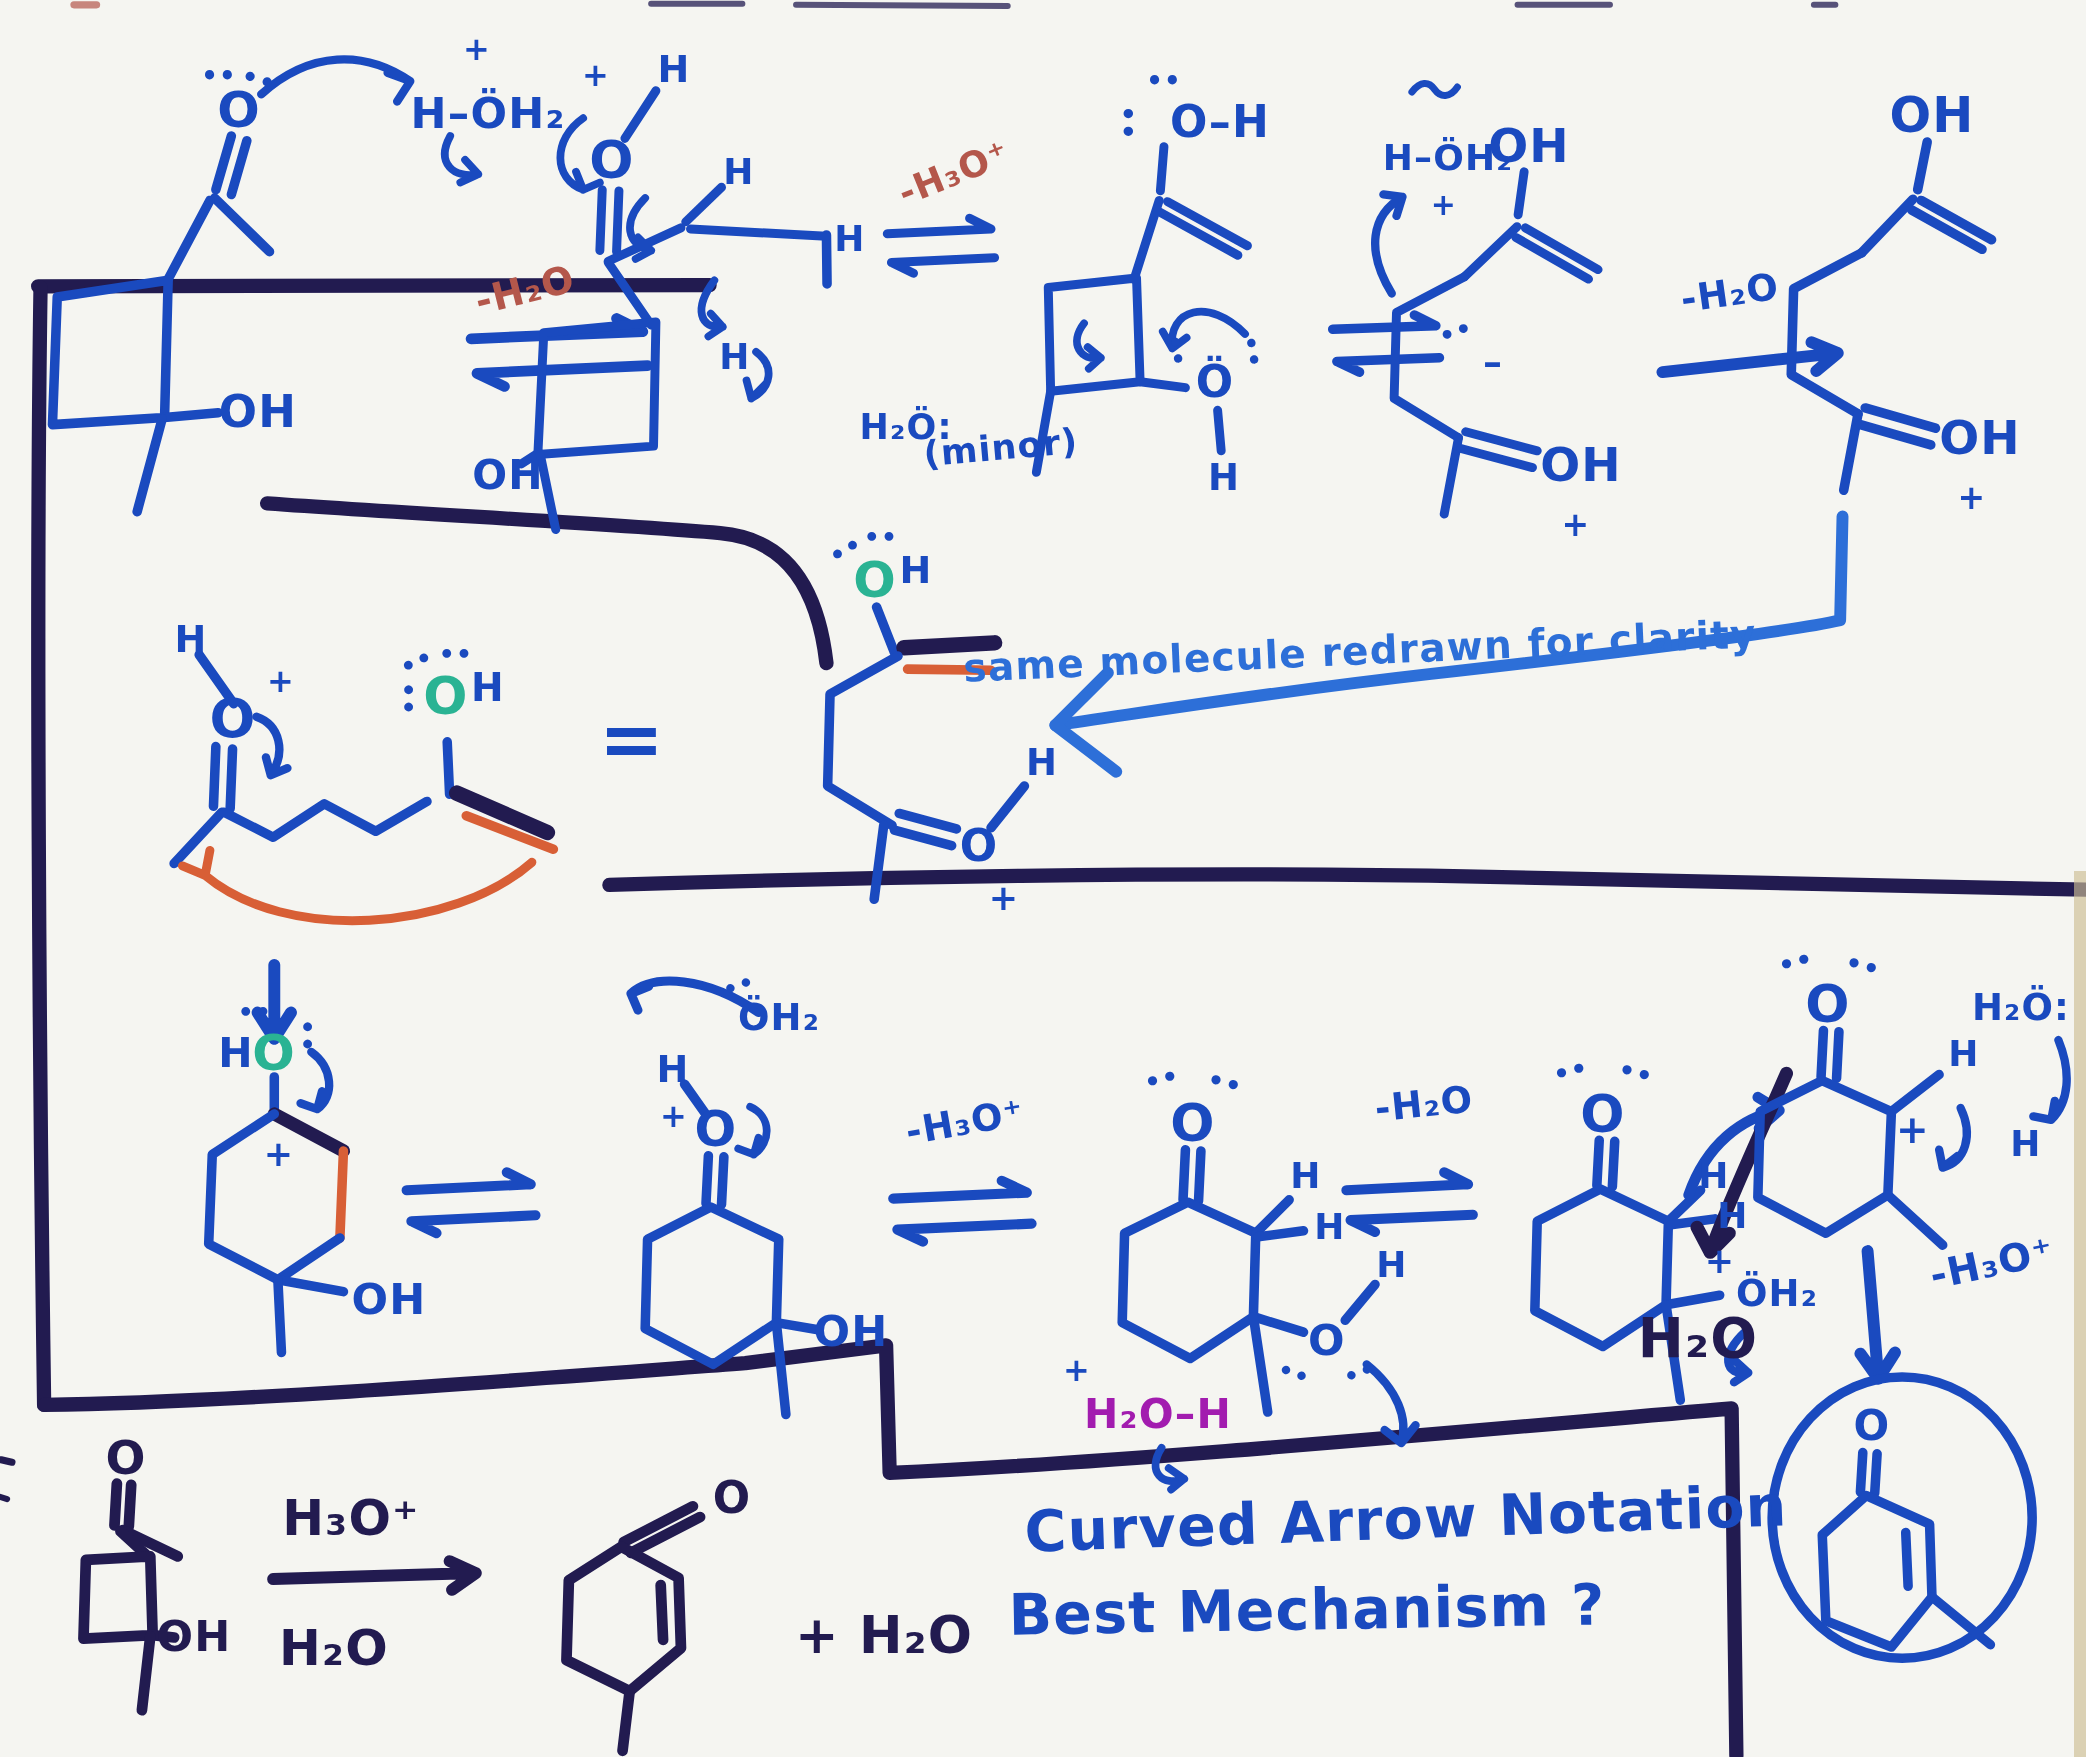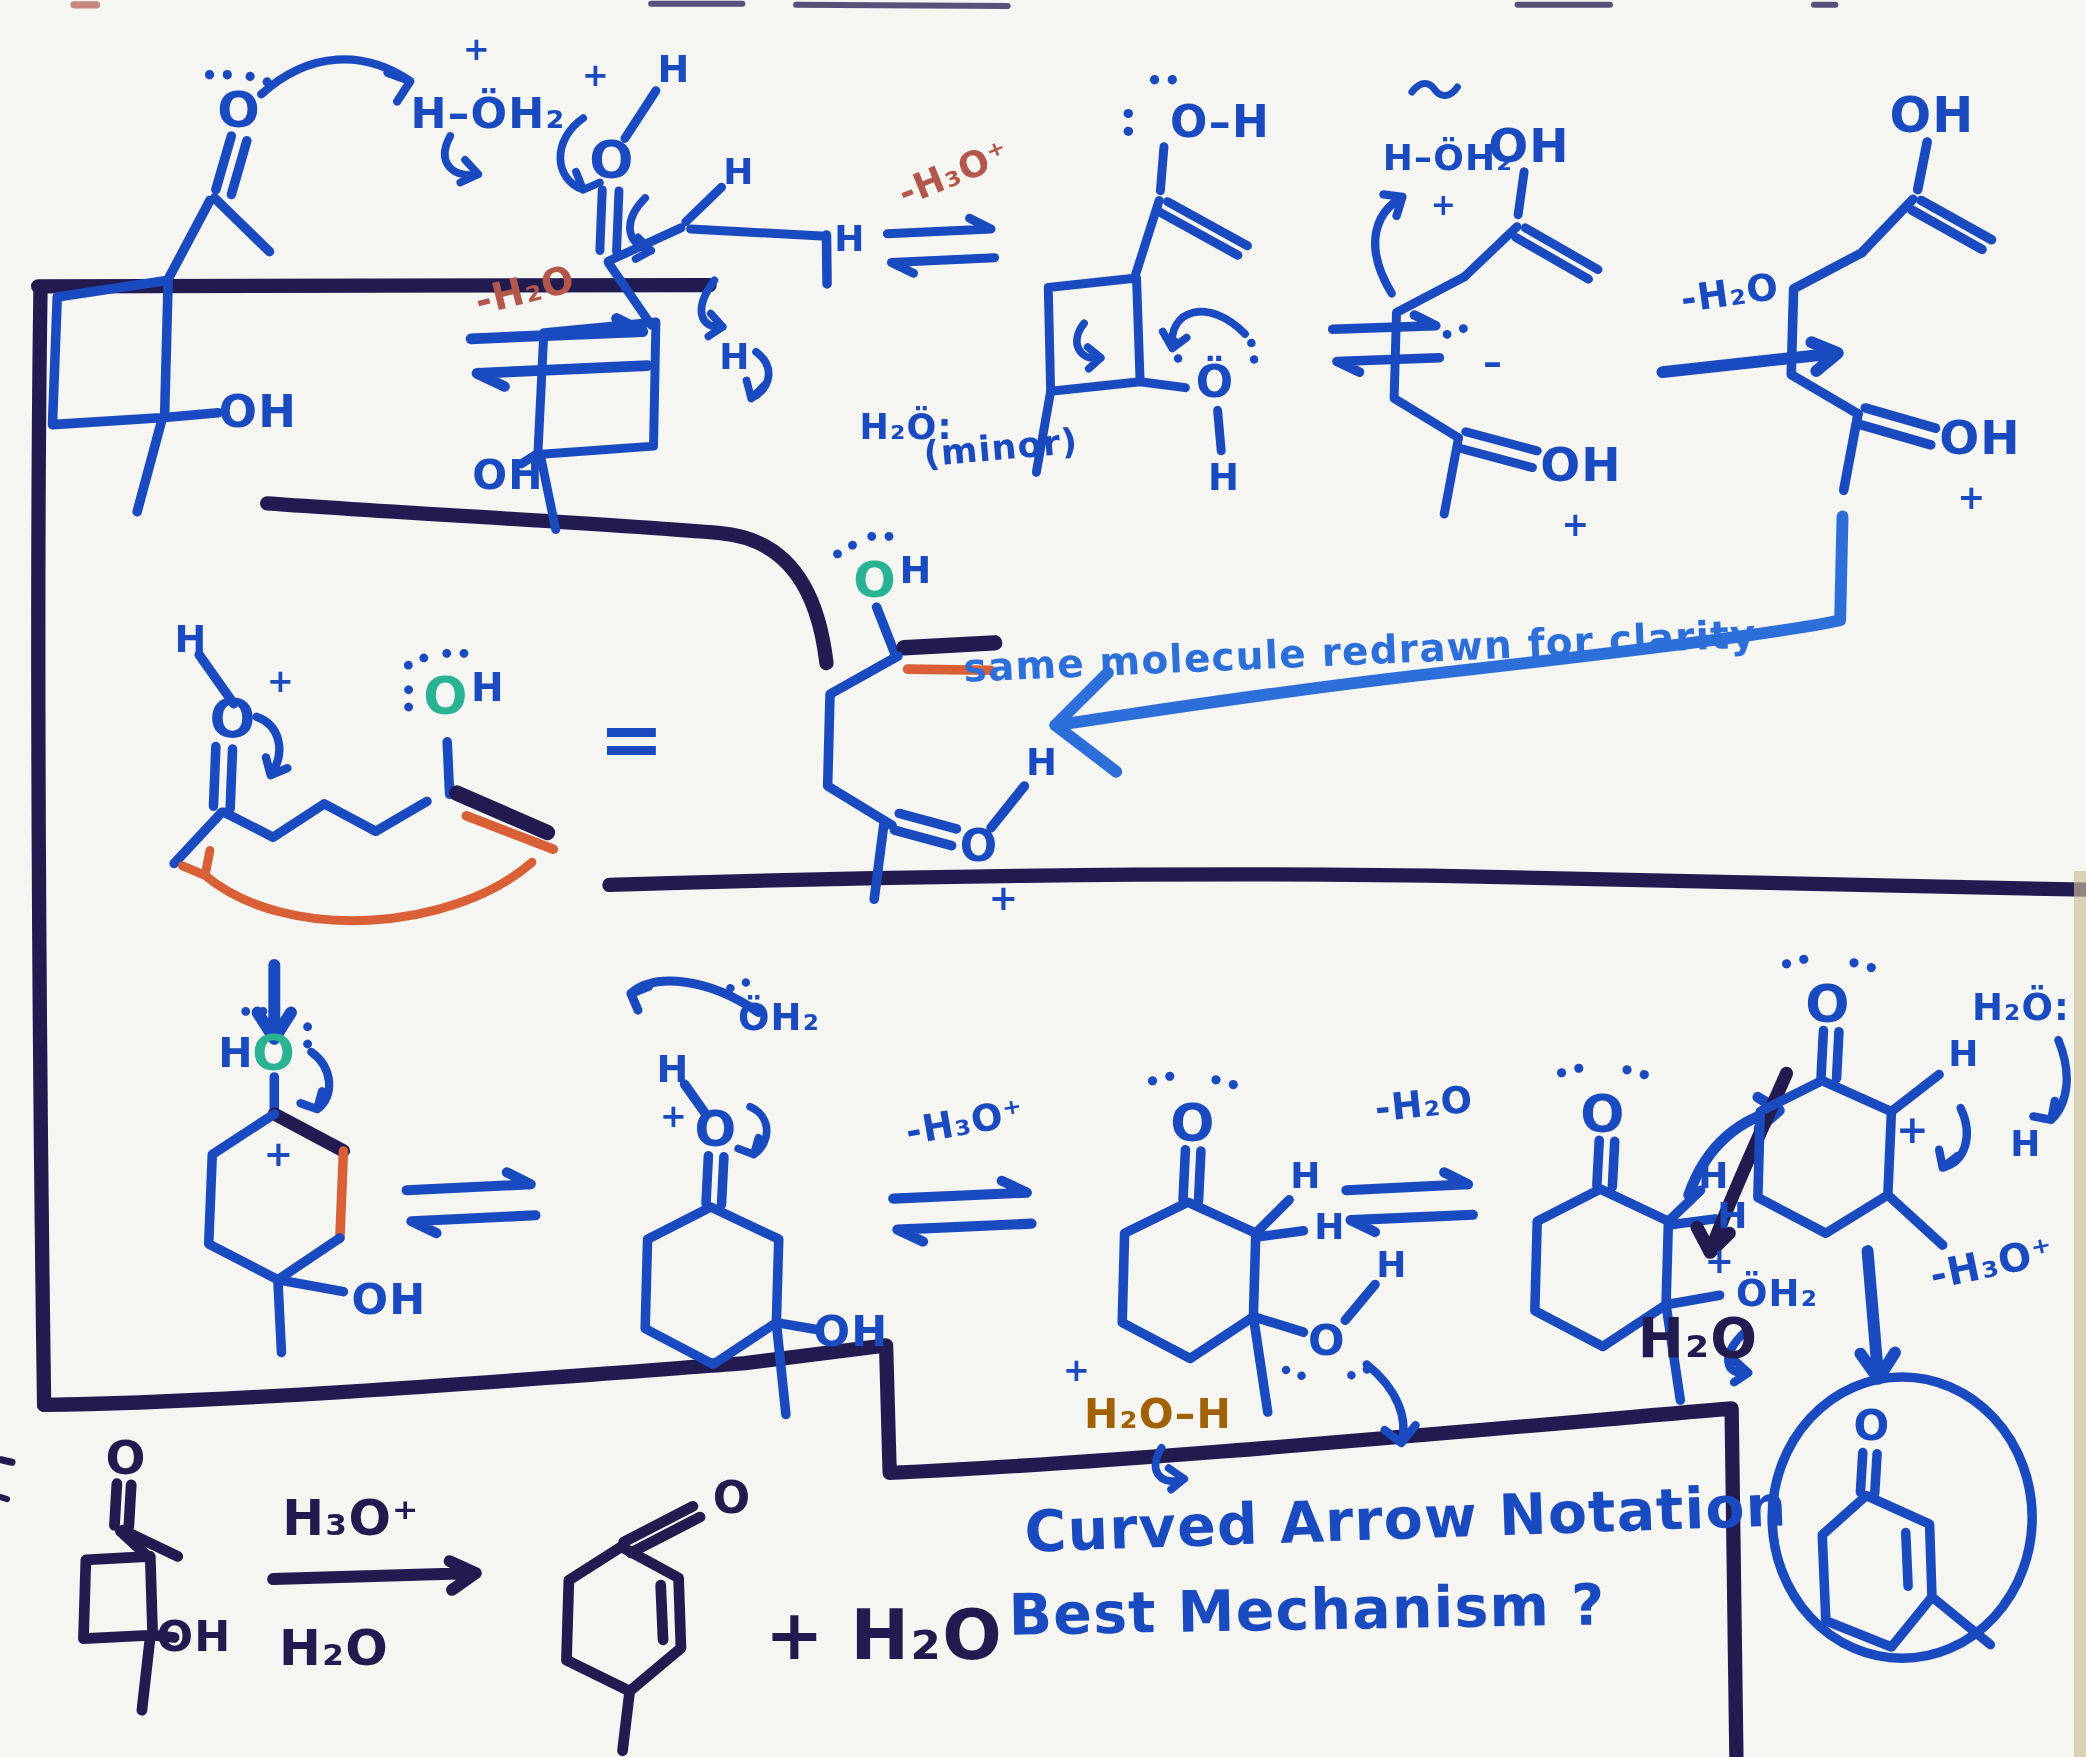--- a/index.html
+++ b/index.html
@@ -311,21 +311,21 @@
       <span class="lbl" style="left: 1162px; top: 1079px; font-size: 26px; color: rgb(26, 74, 191); transform: translate(-50%, -50%) rotate(-15deg);">••</span>
       <span class="lbl" style="left: 1225px; top: 1083px; font-size: 26px; color: rgb(26, 74, 191); transform: translate(-50%, -50%) rotate(15deg);">••</span>
       <span class="lbl" style="left: 1193px; top: 1123px; font-size: 52px; color: rgb(26, 74, 191); transform: translate(-50%, -50%) rotate(0deg);">O</span>
       <span class="lbl" style="left: 1306px; top: 1176px; font-size: 36px; color: rgb(26, 74, 191); transform: translate(-50%, -50%) rotate(0deg);">H</span>
       <span class="lbl" style="left: 1330px; top: 1227px; font-size: 36px; color: rgb(26, 74, 191); transform: translate(-50%, -50%) rotate(0deg);">H</span>
       <span class="lbl" style="left: 1327px; top: 1340px; font-size: 43px; color: rgb(26, 74, 191); transform: translate(-50%, -50%) rotate(0deg);">O</span>
       <span class="lbl" style="left: 1294px; top: 1374px; font-size: 24px; color: rgb(26, 74, 191); transform: translate(-50%, -50%) rotate(20deg);">••</span>
       <span class="lbl" style="left: 1360px; top: 1373px; font-size: 24px; color: rgb(26, 74, 191); transform: translate(-50%, -50%) rotate(-20deg);">••</span>
       <span class="lbl" style="left: 1392px; top: 1265px; font-size: 36px; color: rgb(26, 74, 191); transform: translate(-50%, -50%) rotate(0deg);">H</span>
       <span class="lbl" style="left: 1077px; top: 1370px; font-size: 32px; color: rgb(26, 74, 191); transform: translate(-50%, -50%) rotate(0deg);">+</span>
-      <span class="lbl" style="left: 1158px; top: 1414px; font-size: 41px; color: #a16207; transform: translate(-50%, -50%) rotate(0deg);">H₂O–H</span>
+      <span class="lbl" style="left: 1158px; top: 1414px; font-size: 41px; color: #a21caf; transform: translate(-50%, -50%) rotate(0deg);">H₂O–H</span>
       <span class="lbl" style="left: 1424px; top: 1104px; font-size: 37px; color: rgb(26, 74, 191); transform: translate(-50%, -50%) rotate(-6deg);">-H₂O</span>
       <span class="lbl" style="left: 1571px; top: 1071px; font-size: 26px; color: rgb(26, 74, 191); transform: translate(-50%, -50%) rotate(-15deg);">••</span>
       <span class="lbl" style="left: 1636px; top: 1073px; font-size: 26px; color: rgb(26, 74, 191); transform: translate(-50%, -50%) rotate(15deg);">••</span>
       <span class="lbl" style="left: 1603px; top: 1114px; font-size: 52px; color: rgb(26, 74, 191); transform: translate(-50%, -50%) rotate(0deg);">O</span>
       <span class="lbl" style="left: 1714px; top: 1176px; font-size: 36px; color: rgb(26, 74, 191); transform: translate(-50%, -50%) rotate(0deg);">H</span>
       <span class="lbl" style="left: 1733px; top: 1216px; font-size: 36px; color: rgb(26, 74, 191); transform: translate(-50%, -50%) rotate(0deg);">H</span>
       <span class="lbl" style="left: 1720px; top: 1261px; font-size: 35px; color: rgb(26, 74, 191); transform: translate(-50%, -50%) rotate(0deg);">+</span>
       <span class="lbl" style="left: 1777px; top: 1293px; font-size: 37px; color: rgb(26, 74, 191); transform: translate(-50%, -50%) rotate(0deg);">ÖH₂</span>
       <span class="lbl" style="left: 1698px; top: 1338px; font-size: 55px; color: rgb(34, 27, 80); transform: translate(-50%, -50%) rotate(0deg);">H₂O</span>
       <span class="lbl" style="left: 1796px; top: 962px; font-size: 26px; color: rgb(26, 74, 191); transform: translate(-50%, -50%) rotate(-15deg);">••</span>
@@ -335,19 +335,19 @@
       <span class="lbl" style="left: 2026px; top: 1144px; font-size: 36px; color: rgb(26, 74, 191); transform: translate(-50%, -50%) rotate(0deg);">H</span>
       <span class="lbl" style="left: 1964px; top: 1054px; font-size: 36px; color: rgb(26, 74, 191); transform: translate(-50%, -50%) rotate(0deg);">H</span>
       <span class="lbl" style="left: 1913px; top: 1129px; font-size: 39px; color: rgb(26, 74, 191); transform: translate(-50%, -50%) rotate(0deg);">+</span>
       <span class="lbl" style="left: 1992px; top: 1263px; font-size: 39px; color: rgb(26, 74, 191); transform: translate(-50%, -50%) rotate(-12deg);">-H₃O⁺</span>
       <span class="lbl" style="left: 1872px; top: 1426px; font-size: 42px; color: rgb(26, 74, 191); transform: translate(-50%, -50%) rotate(0deg);">O</span>
       <span class="lbl" style="left: 126px; top: 1457px; font-size: 47px; color: rgb(34, 27, 80); transform: translate(-50%, -50%) rotate(0deg);">O</span>
       <span class="lbl" style="left: 194px; top: 1636px; font-size: 43px; color: rgb(34, 27, 80); transform: translate(-50%, -50%) rotate(0deg);">OH</span>
       <span class="lbl" style="left: 351px; top: 1518px; font-size: 50px; color: rgb(34, 27, 80); transform: translate(-50%, -50%) rotate(0deg); text-align: right;">H₃O⁺</span>
       <span class="lbl" style="left: 334px; top: 1648px; font-size: 50px; color: rgb(34, 27, 80); transform: translate(-50%, -50%) rotate(0deg);">H₂O</span>
       <span class="lbl" style="left: 732px; top: 1498px; font-size: 44px; color: rgb(34, 27, 80); transform: translate(-50%, -50%) rotate(0deg);">O</span>
-      <span class="lbl" style="left: 884px; top: 1635px; font-size: 70px; color: rgb(34, 27, 80); transform: translate(-50%, -50%) rotate(0deg);">+ H₂O</span>
+      <span class="lbl" style="left: 884px; top: 1635px; font-size: 52px; color: rgb(34, 27, 80); transform: translate(-50%, -50%) rotate(0deg);">+ H₂O</span>
       <span class="lbl" style="left: 1406px; top: 1519px; font-size: 57px; color: rgb(26, 74, 191); transform: translate(-50%, -50%) rotate(-2deg);">Curved Arrow Notation</span>
       <span class="lbl" style="left: 1307px; top: 1610px; font-size: 57px; color: rgb(26, 74, 191); transform: translate(-50%, -50%) rotate(-1deg);">Best Mechanism ?</span>
     </div>
   <div class="edge-tan"></div>
 </div>
 
 
 </body></html>

